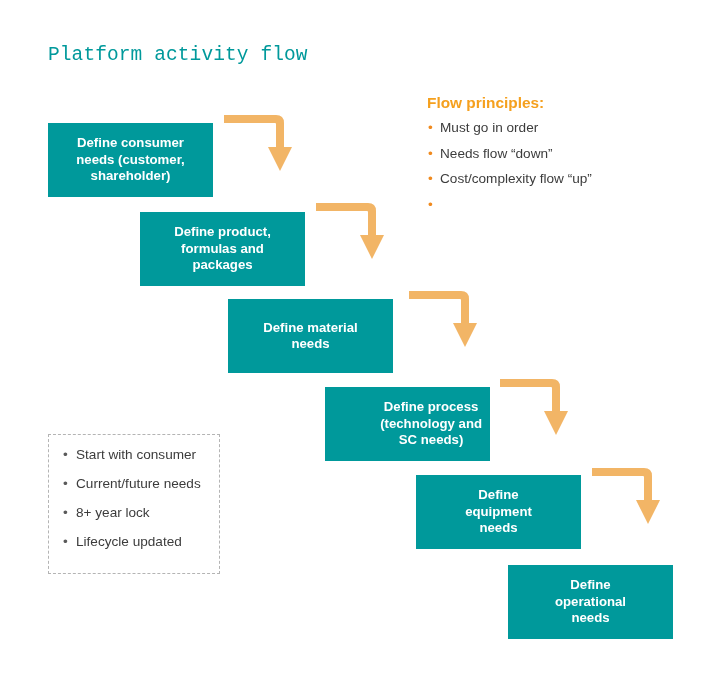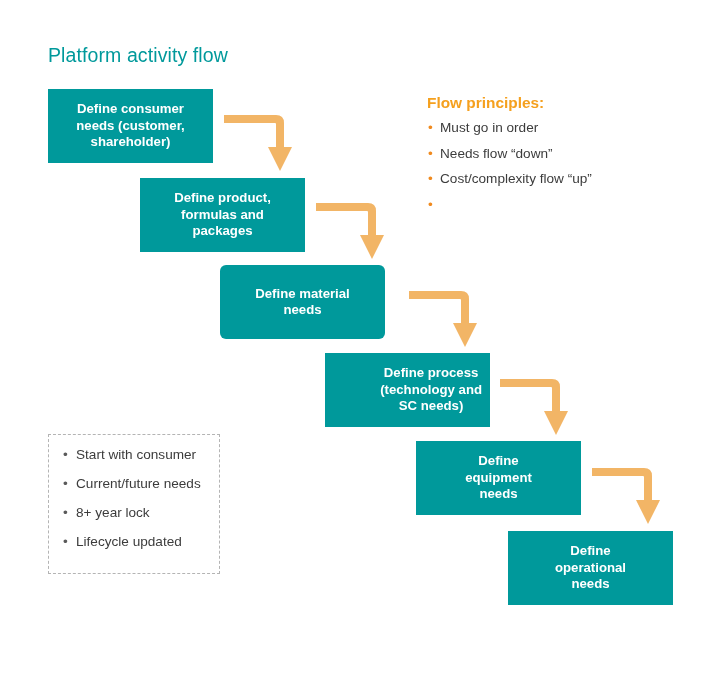--- a/index.html
+++ b/index.html
@@ -25,46 +25,48 @@
   
   #page-title {
     position: absolute;
     left: 48px;
     top: 44px;
     font-size: 19.5px;
     font-weight: 400;
     color: #00999b;
     letter-spacing: 0.1px;
     white-space: nowrap;
+    font-family: Liberation Mono, monospace;
   }
 
   
   .flow-box {
     position: absolute;
     width: 165px;
     height: 74px;
     background: #00999b;
     display: flex;
     align-items: center;
     justify-content: center;
     box-sizing: border-box;
     padding: 2px 8px;
+    margin-top: 34px;
   }
   .flow-box-label {
     color: #ffffff;
     font-size: 13.2px;
     font-weight: bold;
     line-height: 16.5px;
     text-align: center;
     white-space: pre-line;
   }
 
   #flow-box-1 { left: 48px;  top: 89px;  }
   #flow-box-2 { left: 140px; top: 178px; padding-left: 8px; }
-  #flow-box-3 { left: 220px; top: 265px; border-radius: 6px; }
+  #flow-box-3 { left: 228px; top: 265px; }
   #flow-box-4 { left: 325px; top: 353px; justify-content: flex-end; }
   #flow-box-5 { left: 416px; top: 441px; }
   #flow-box-6 { left: 508px; top: 531px; }
 
   
   .flow-arrow {
     position: absolute;
     width: 68px;
     height: 62px;
   }

